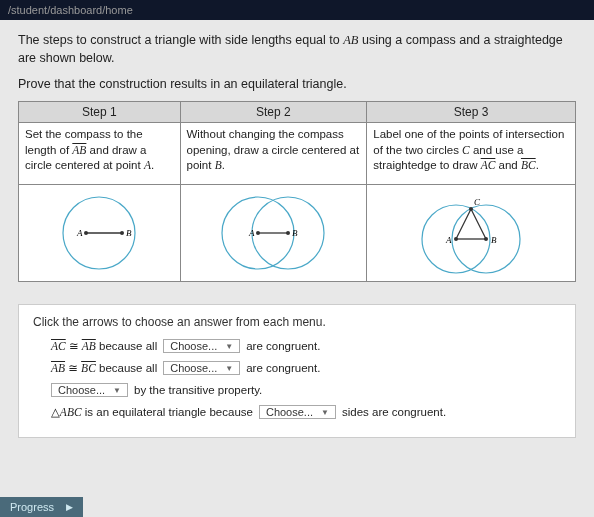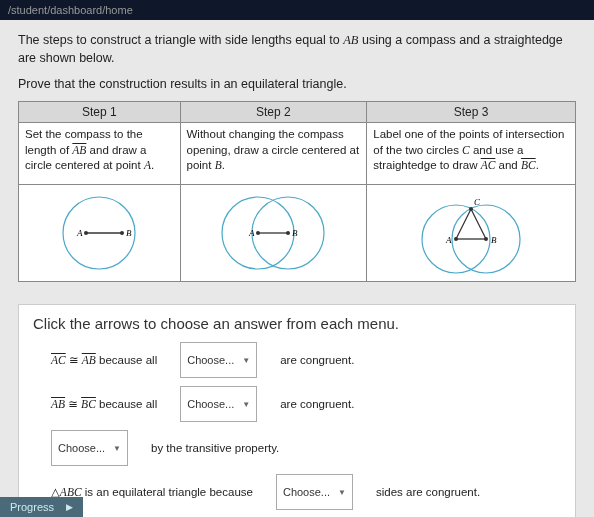--- a/index.html
+++ b/index.html
@@ -12,23 +12,23 @@
 .prompt2{font-size:12.5px;color:#222;margin-bottom:12px}
 table.steps{width:100%;border-collapse:collapse;font-size:11.5px;color:#222;background:#fff}
 table.steps th{background:#d8d8d8;border:1px solid #888;padding:3px 6px;font-weight:normal;text-align:center;font-size:12px}
 table.steps td{border:1px solid #888;padding:4px 6px;vertical-align:top}
 table.steps td.desc{height:62px;line-height:1.35}
 table.steps td.fig{height:95px;text-align:center;vertical-align:middle;padding:4px;background:#fff}
 .math{font-style:italic;font-family:'Times New Roman',serif}
 .seg{text-decoration:overline;font-style:italic;font-family:'Times New Roman',serif}
 svg{display:block;margin:0 auto}
 .answer-box{margin-top:22px;background:#fff;border:1px solid #ccc;padding:10px 14px;font-size:11.5px;color:#222}
-.answer-hint{font-size:15px;color:#333;margin-bottom:10px}
-.line{display:flex;align-items:center;gap:23px;margin-bottom:8px;flex-wrap:nowrap;white-space:nowrap}
-.dd{display:inline-flex;align-items:center;background:#fff;border:1px solid #aaa;padding:11px 6px;font-size:11px;color:#333;cursor:pointer;gap:8px;min-width:70px;}
+.answer-hint{font-size:12px;color:#333;margin-bottom:10px}
+.line{display:flex;align-items:center;gap:6px;margin-bottom:8px;flex-wrap:nowrap;white-space:nowrap}
+.dd{display:inline-flex;align-items:center;background:#fff;border:1px solid #aaa;padding:0 6px;font-size:11px;color:#333;cursor:pointer;gap:8px;min-width:70px;}
 .dd .arrow{font-size:8px;color:#666}
 .cong{font-family:'Times New Roman',serif}
 .tri{font-family:'Times New Roman',serif}
 .progress-btn{position:absolute;bottom:0;left:0;background:#4a6a7a;color:#cfe8f0;font-size:11px;padding:4px 10px;border:none;cursor:pointer;display:flex;align-items:center;gap:12px}
 .progress-btn .arr{font-size:9px}
 .indent{padding-left:18px}
 </style>
 </head>
 <body>
 

